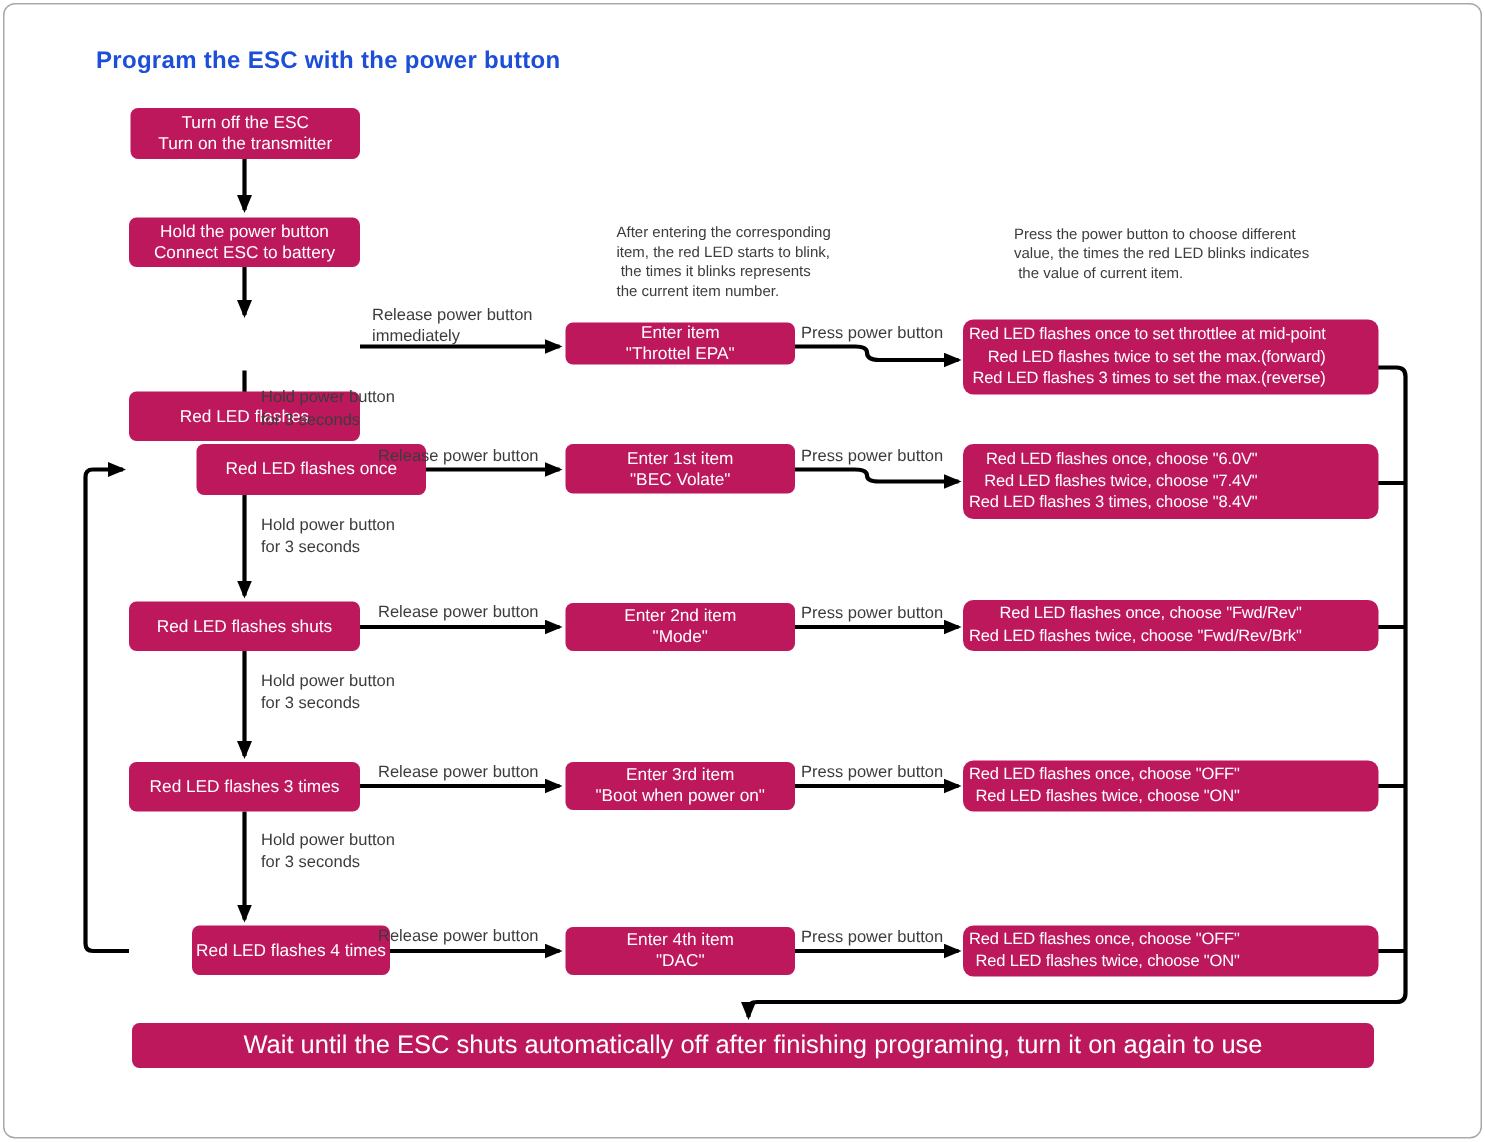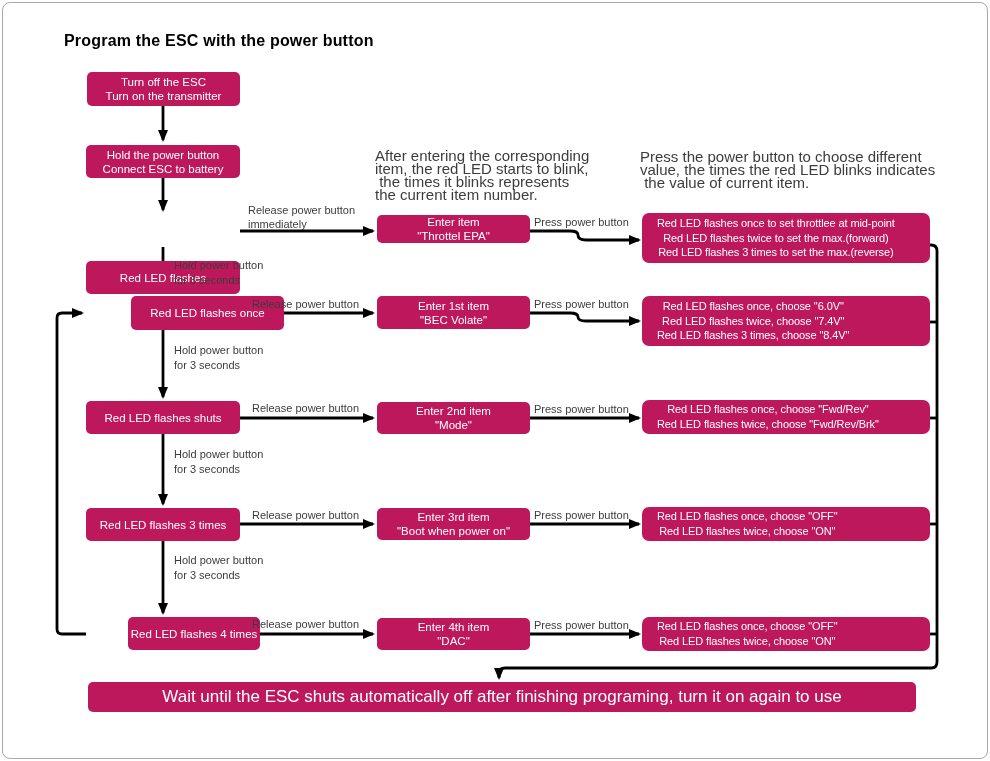--- a/index.html
+++ b/index.html
@@ -2,40 +2,40 @@
 <html><head>
 <meta charset="utf-8">
 <style>
   html,body{margin:0;padding:0;background:#fff;}
   #stage{
     position:relative;width:990px;height:761px;background:#ffffff;
     font-family:"Liberation Sans", sans-serif;overflow:hidden;
   }
   .frame{position:absolute;inset:2px;border:1px solid #a9a9a9;border-radius:8px;pointer-events:none;}
   .title{
-    position:absolute;left:64px;top:32px;font-size:16px;font-weight:bold;color:#000000;
+    position:absolute;left:64px;top:32px;font-size:16px;font-weight:bold;color:#1d4ed8;
     white-space:pre;letter-spacing:0.2px;
   }
   svg.connectors{position:absolute;left:0;top:0;z-index:1;}
   .node{
     position:absolute;z-index:2;background:#be185d;color:#fff;border-radius:5px;
     display:flex;align-items:center;justify-content:center;text-align:center;
     font-size:11.5px;line-height:14px;white-space:pre;
   }
   .node.val{
-    border-radius:7px;justify-content:flex-start;text-align:center;
-    font-size:11px;line-height:14.6px;padding-left:15px;letter-spacing:-0.1px;
+    border-radius:7px;justify-content:flex-start;text-align:right;
+    font-size:11px;line-height:14.6px;padding-left:4px;letter-spacing:-0.1px;
   }
   .node.footer{font-size:17px;border-radius:5px;}
   .lbl{
     position:absolute;z-index:2;font-size:11px;line-height:14px;color:#3c3c3c;white-space:pre;
   }
   .lbl.hold{line-height:15px;}
   .note{
-    position:absolute;z-index:2;font-size:15px;line-height:13px;color:#3c3c3c;white-space:pre;
+    position:absolute;z-index:2;font-size:10px;line-height:13px;color:#3c3c3c;white-space:pre;margin-left:36px;
   }
 </style>
 </head>
 <body>
 
 <div id="stage">
   <div class="frame"></div>
 
   <div class="title">Program the ESC with the power button</div>
 

